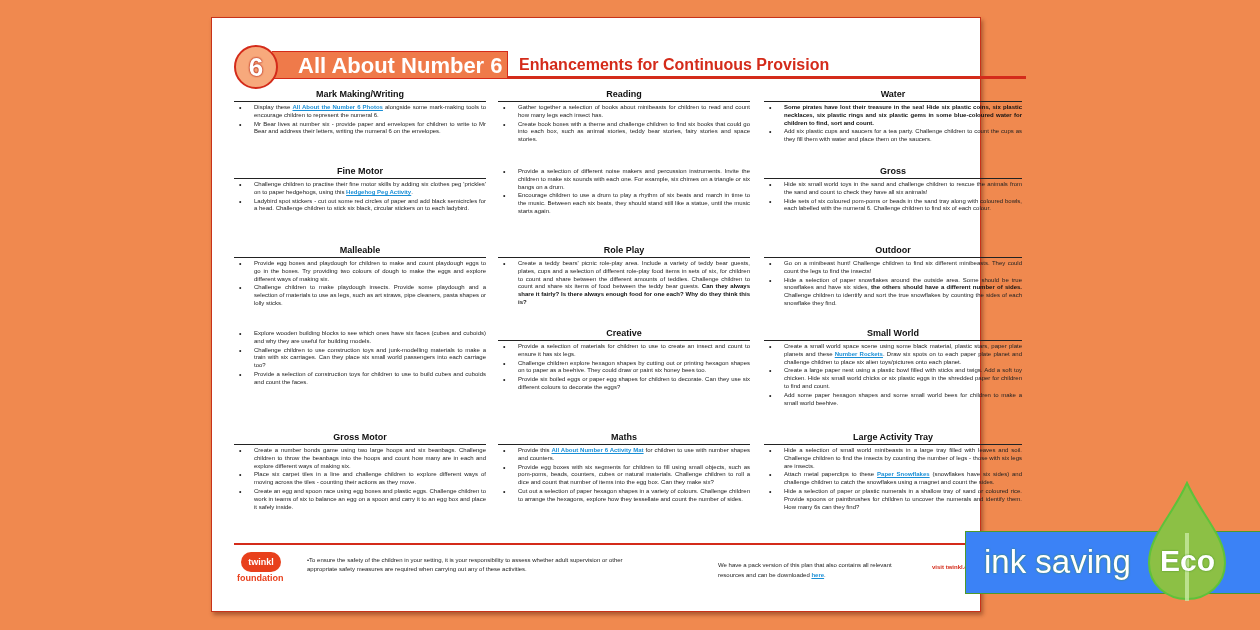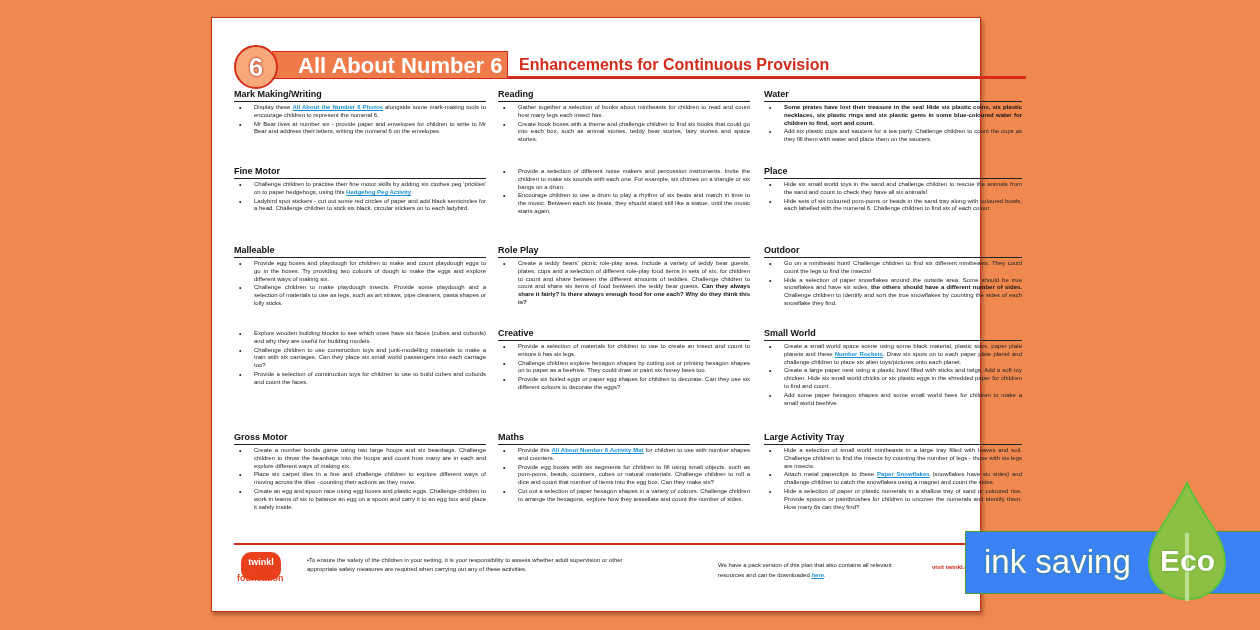--- a/index.html
+++ b/index.html
@@ -6,29 +6,29 @@
   body{width:1260px;height:630px;background:#f0894f;position:relative;overflow:hidden;font-family:"Liberation Sans",sans-serif;}
   .sheet{position:absolute;left:211px;top:17px;width:768px;height:593px;background:#fff;border:1px solid #c8321a;box-shadow:2px 3px 4px rgba(90,30,10,.45);}
   .hdr{position:absolute;left:22px;top:22px;width:790px;height:56px;}
   .circle{position:absolute;left:0;top:5px;width:44px;height:44px;border-radius:50%;background:#f7a97c;border:2px solid #d42b1a;box-sizing:border-box;display:flex;align-items:center;justify-content:center;color:#fff;font-weight:bold;font-size:26px;text-shadow:0 0 2px #b5200f,0 0 2px #b5200f;z-index:2;}
   .tband{position:absolute;left:38px;top:11px;width:236px;height:28px;background:#ef7a4a;border:1px solid #d42b1a;border-left:none;color:#fff;font-weight:bold;font-size:22px;line-height:28px;padding-left:26px;box-sizing:border-box;}
   .subt{position:absolute;left:285px;top:11px;color:#d42b1a;font-weight:bold;font-size:16px;line-height:28px;}
   .hline{position:absolute;left:274px;top:36px;width:518px;height:3px;background:#d42b1a;}
   .grid{position:absolute;left:22px;top:71px;width:760px;}
   .col{position:absolute;top:0;width:252px;}
   .sec{position:absolute;left:0;width:100%;}
-  .sec h3{margin:0;font-size:9px;font-weight:bold;color:#111;border-bottom:1px solid #222;padding-bottom:1px;line-height:11px;}
+  .sec h3{margin:0;text-align:center;font-size:9px;font-weight:bold;color:#111;border-bottom:1px solid #222;padding-bottom:1px;line-height:11px;}
   .sec ul{margin:2px 0 0 0;padding:0 0 0 20px;list-style:none;}
   .sec li{position:relative;font-size:6px;line-height:7.8px;color:#222;text-align:justify;margin-bottom:1px;}
   .sec li::before{content:"•";position:absolute;left:-15px;top:0;font-size:7px;}
   .lnk{color:#1a8fd6;font-weight:bold;text-decoration:underline;}
   .b{font-weight:bold;color:#111;}
   .footline{position:absolute;left:22px;top:525px;width:790px;height:2px;background:#d42b1a;}
   .logo{position:absolute;left:25px;top:534px;width:52px;height:40px;}
-  .logo .tw{position:absolute;left:4px;top:0;width:40px;height:28px;background:#e8401c;border-radius:10px;color:#fff;font-size:9px;font-weight:bold;text-align:center;line-height:20px;}
+  .logo .tw{position:absolute;left:4px;top:0;width:40px;height:20px;background:#e8401c;border-radius:10px;color:#fff;font-size:9px;font-weight:bold;text-align:center;line-height:20px;}
   .logo .fd{position:absolute;left:0;top:21px;color:#e8401c;font-size:9px;font-weight:bold;}
   .safety{position:absolute;left:95px;top:538px;width:330px;font-size:6px;line-height:8.5px;color:#222;}
   .pack{position:absolute;left:506px;top:542px;width:200px;font-size:6px;line-height:10px;color:#222;}
   .visit{position:absolute;left:720px;top:546px;font-size:6px;color:#d42b1a;font-weight:bold;}
   .eco{position:absolute;left:965px;top:531px;width:295px;height:63px;background:#3b82f6;border:1px solid #4e9a2a;border-right:none;box-sizing:border-box;}
   .eco .ink{position:absolute;left:18px;top:6px;color:#fff;font-size:33px;line-height:48px;text-shadow:0 0 2px #3f8a1f;}
   .leaf{position:absolute;left:1147px;top:481px;width:80px;height:120px;}
   .eco-lbl{position:absolute;left:1160px;top:537px;color:#fff;font-weight:bold;font-size:30px;line-height:48px;text-shadow:0 0 2px #3f8a1f;}
 </style>
 </head>
@@ -120,21 +120,21 @@
       </div>
     <div class="col" id="col2" style="left:530px;width:258px;">
         <div class="sec" style="top: 0px;">
           <h3>Water</h3>
           <ul>
             <li><span></span><span class="b">Some pirates have lost their treasure in the sea! Hide six plastic coins, six plastic necklaces, six plastic rings and six plastic gems in some blue-coloured water for children to find, sort and count.</span><span></span></li>
             <li><span>Add six plastic cups and saucers for a tea party. Challenge children to count the cups as they fill them with water and place them on the saucers.</span><span></span></li>
           </ul>
         </div>
         <div class="sec" style="top: 77px;">
-          <h3>Place</h3>
+          <h3>Gross</h3>
           <ul>
             <li><span>Hide six small world toys in the sand and challenge children to rescue the animals from the sand and count to check they have all six animals!</span><span></span></li>
             <li><span>Hide sets of six coloured pom-poms or beads in the sand tray along with coloured bowls, each labelled with the numeral 6. Challenge children to find six of each colour.</span><span></span></li>
           </ul>
         </div>
         <div class="sec" style="top: 156px;">
           <h3>Outdoor</h3>
           <ul>
             <li><span>Go on a minibeast hunt! Challenge children to find six different minibeasts. They could count the legs to find the insects!</span><span></span></li>
             <li><span>Hide a selection of paper snowflakes around the outside area. Some should be true snowflakes and have six sides, </span><span class="b">the others should have a different number of sides.</span><span> Challenge children to identify and sort the true snowflakes by counting the sides of each snowflake they find.</span></li>

